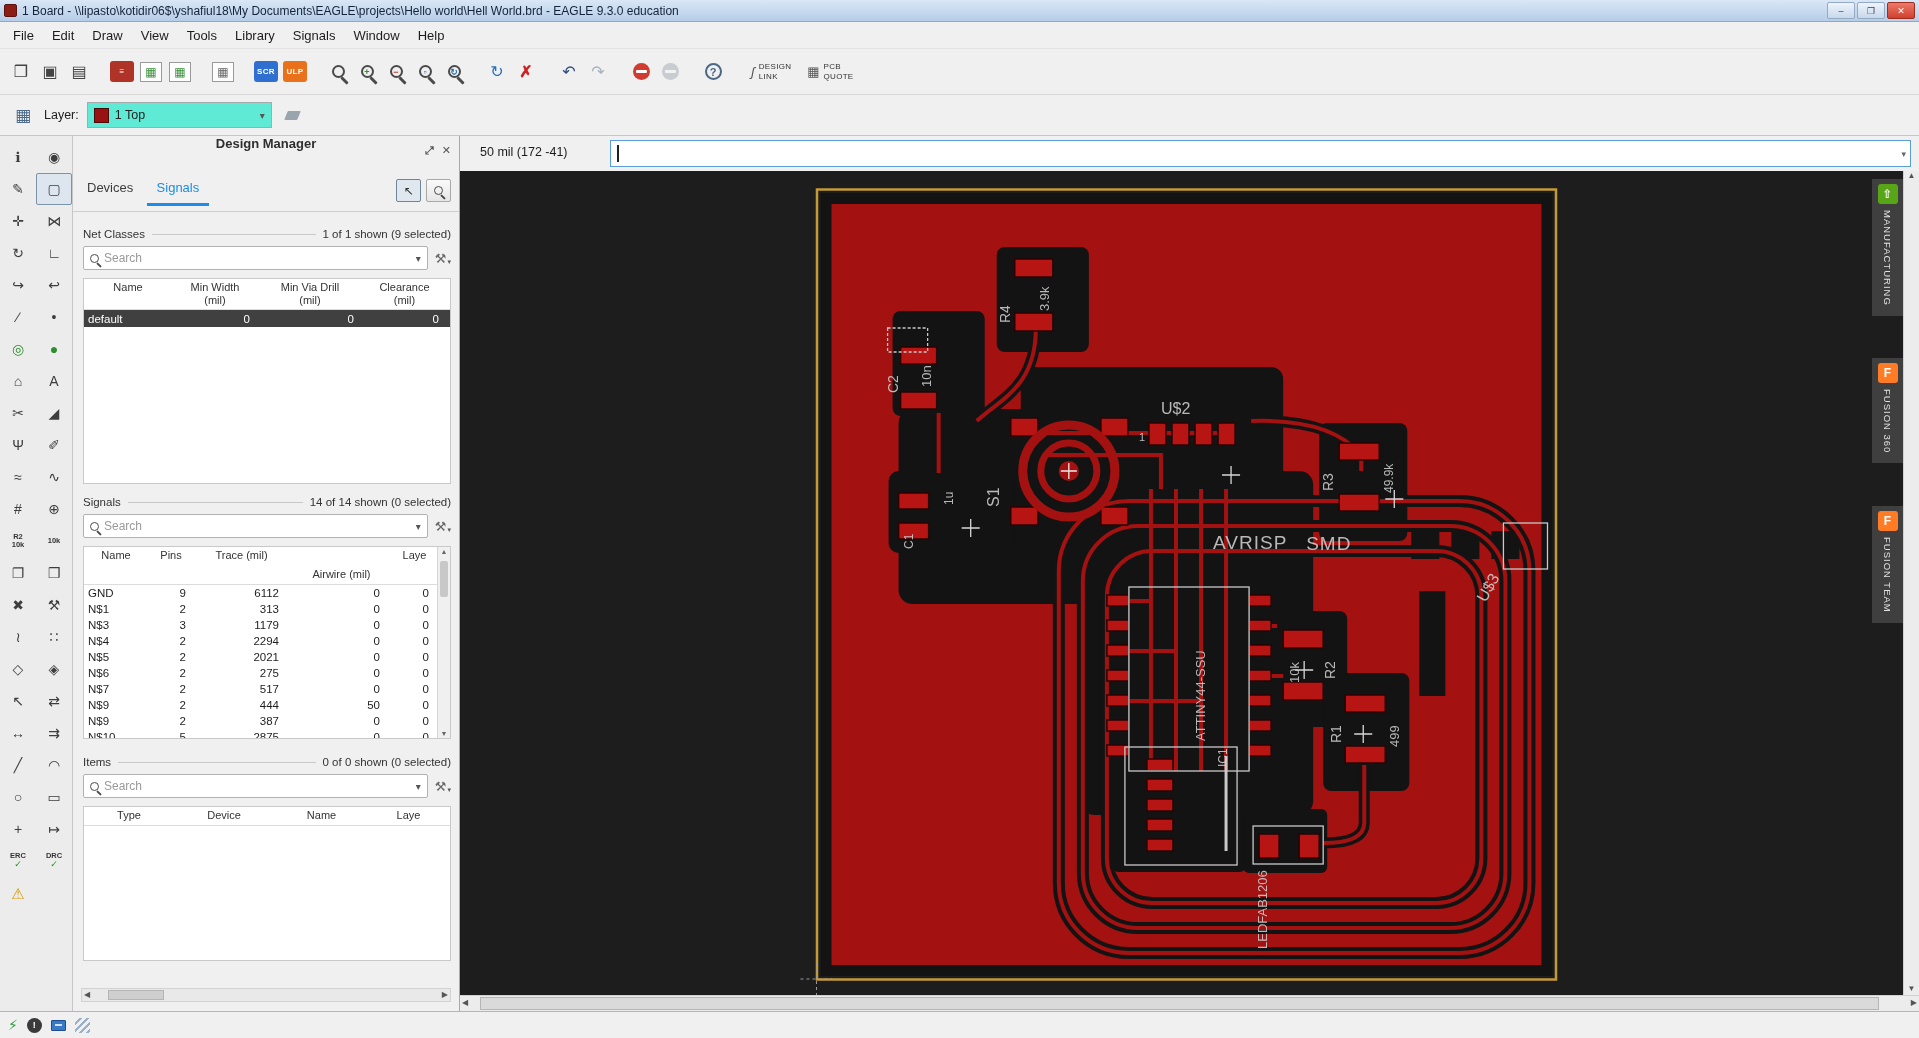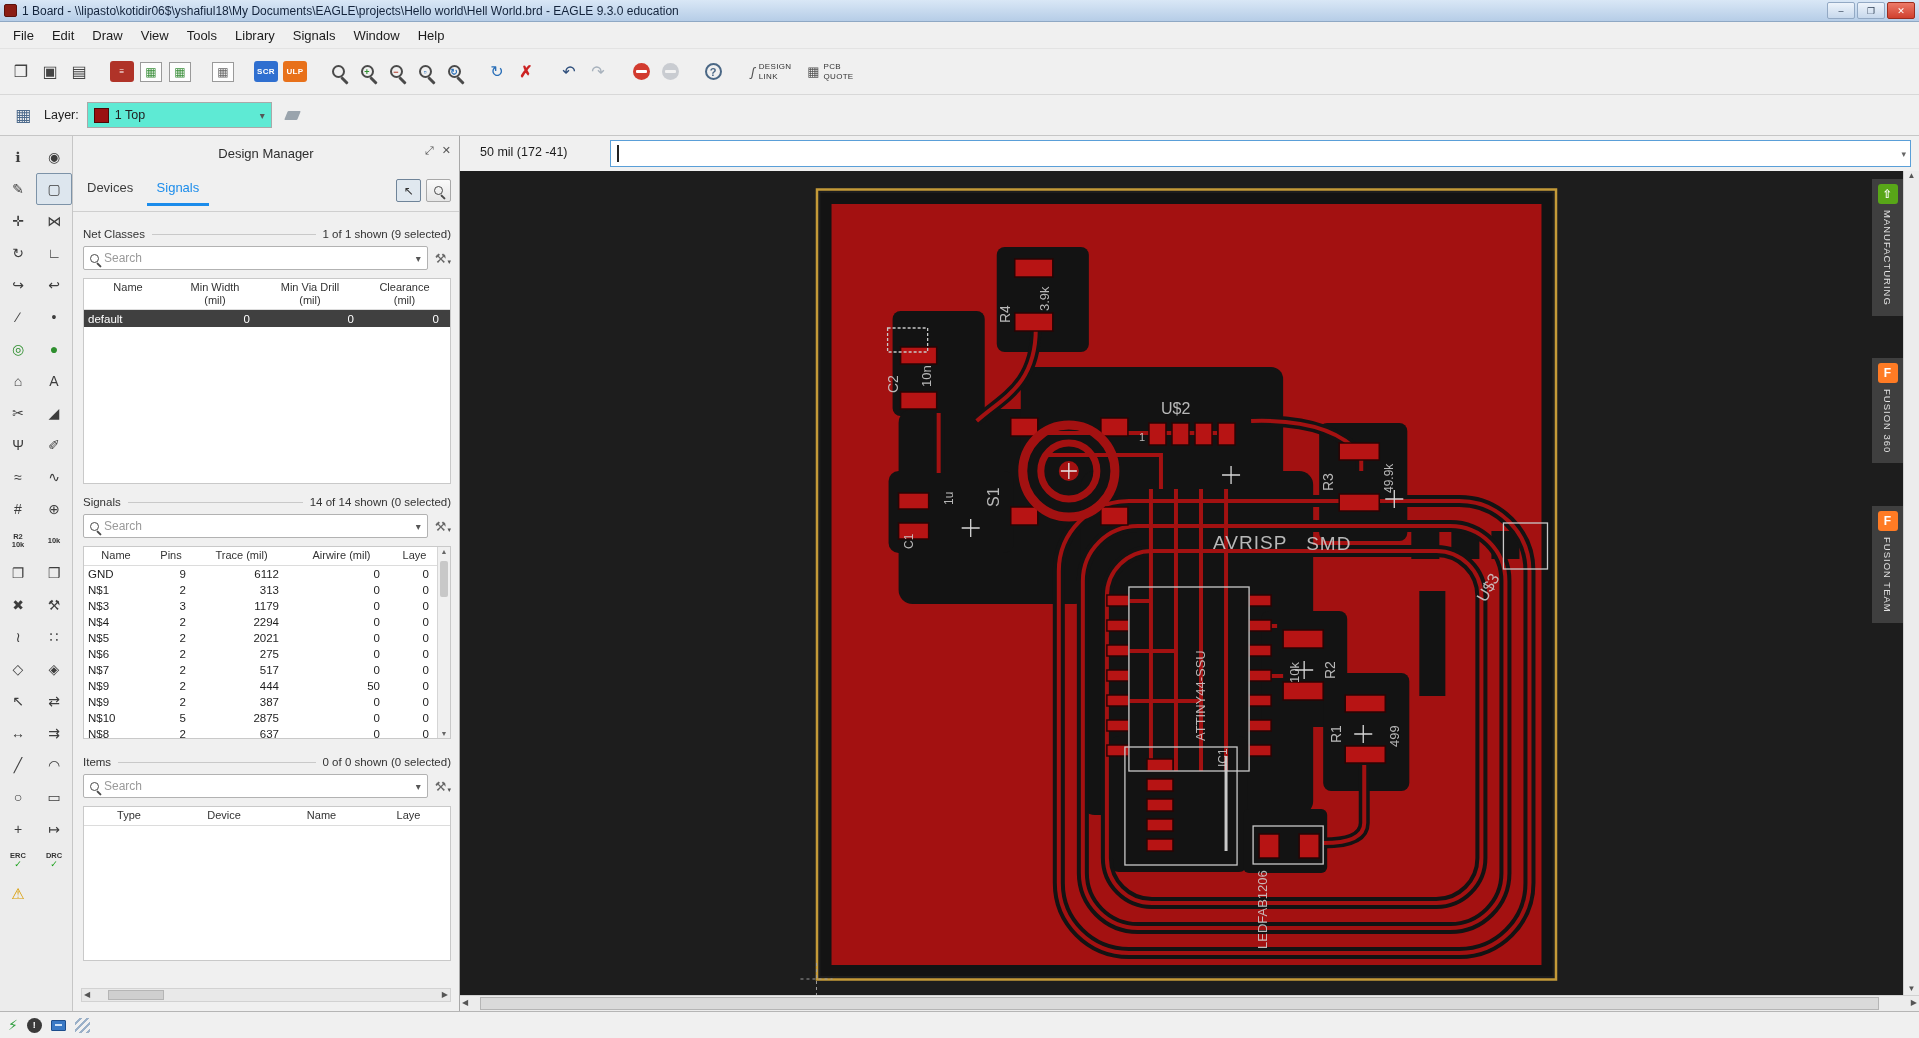--- a/index.html
+++ b/index.html
@@ -80,21 +80,21 @@
   .pitem.warn .pg { color:#d89b00; font-size:15px; }
   .pitem.txt .pg, .pitem.txt .psub { font-size:7.5px; font-weight:bold; color:#333; }
   .pitem.check .pg { font-size:7.5px; font-weight:bold; color:#333; }
   .pitem.check .psub { color:#18a018; font-size:9px; font-weight:bold; }
   .pitem.active { background:#dde6ee; border:1px solid #7d93a8; border-radius:2px; }
 
   
   .dm { position:absolute; left:73px; top:136px; width:387px; bottom:27px; background:#f0f0f0;
     border-right:1px solid #a8a8a8; }
   .dm-header { position:absolute; top:0; left:0; right:0; height:34px; display:flex;
-    align-items:center; justify-content:center; font-size:13px; color:#2e2e2e; }
+    align-items:flex-start; justify-content:center; font-size:13px; color:#2e2e2e;font-weight:bold; }
   .dm-hbtns { position:absolute; right:8px; top:8px; display:flex; gap:8px; color:#555; font-size:11px; }
   .dm-tabs { position:absolute; top:34px; left:0; right:0; height:42px; border-bottom:1px solid #cfcfcf; padding-left:4px; }
   .dtab { display:inline-block; padding:10px 10px 8px; font-size:13px; color:#3c3c3c; }
   .dtab.active { color:#1b8ceb; border-bottom:3px solid #1b8ceb; }
   .dm-tabbtns { position:absolute; right:8px; top:9px; display:flex; gap:5px; }
   .mini-tool { width:25px; height:23px; display:flex; align-items:center; justify-content:center;
     background:linear-gradient(#fafafa,#e6e6e6); border:1px solid #a8a8a8; border-radius:2px; font-size:12px; color:#333; }
   .mini-tool.pressed { background:#e0e8ef; border-color:#6f8499; }
   .mag.sm { width:9px; height:9px; border-width:1.5px; }
   .mag.sm::after { width:6px; height:2px; right:-4px; bottom:-4px; }
@@ -116,21 +116,21 @@
   .thead { display:flex; border-bottom:1px solid #dcdcdc; }
   .thead .h { font-size:11px; color:#333; text-align:center; padding:2px 0 3px; line-height:1.15; }
   .thead .h .sub { display:block; }
   .net-tbox { height:206px; }
   .nh0{width:88px;} .nh1{width:86px;} .nh2{width:104px;} .nh3{width:85px;}
   .nrow { display:flex; height:17px; align-items:center; background:#404040; color:#fff; font-size:11.5px; }
   .nc0{width:88px; padding-left:4px;} .nc1{width:86px; text-align:right; padding-right:8px;}
   .nc2{width:104px; text-align:right; padding-right:8px;} .nc3{width:85px; text-align:right; padding-right:8px;}
 
   .sig-tbox { height:193px; }
-  .sh0{width:64px;} .sh1{width:46px;} .sh2{width:95px;} .sh3{width:105px;} .sh4{width:41px;}
+  .sh0{width:64px;} .sh1{width:46px;} .sh2{width:95px;} .sh3{width:105px;margin-top:19px;} .sh4{width:41px;}
   .sigbody { height:176px; overflow:hidden; }
   .srowi { display:flex; height:16px; align-items:center; font-size:11.5px; color:#1e1e1e; }
   .c.cn{width:64px; padding-left:4px;} .c.cp{width:46px; text-align:right; padding-right:8px;}
   .c.ct{width:95px; text-align:right; padding-right:10px;} .c.ca{width:105px; text-align:right; padding-right:14px;}
   .c.cv{width:41px; text-align:right; padding-right:6px;}
   .vscroll { position:absolute; right:0; top:0; bottom:0; width:13px; background:#f0f0f0;
     border-left:1px solid #d5d5d5; display:flex; flex-direction:column; align-items:center; font-size:7px; color:#666; }
   .vscroll .up{margin-top:1px;} .vscroll .dn{position:absolute; bottom:1px;}
   .vthumb { position:absolute; top:14px; left:2px; right:2px; height:36px; background:#c8c8c8; border-radius:2px; }
 

